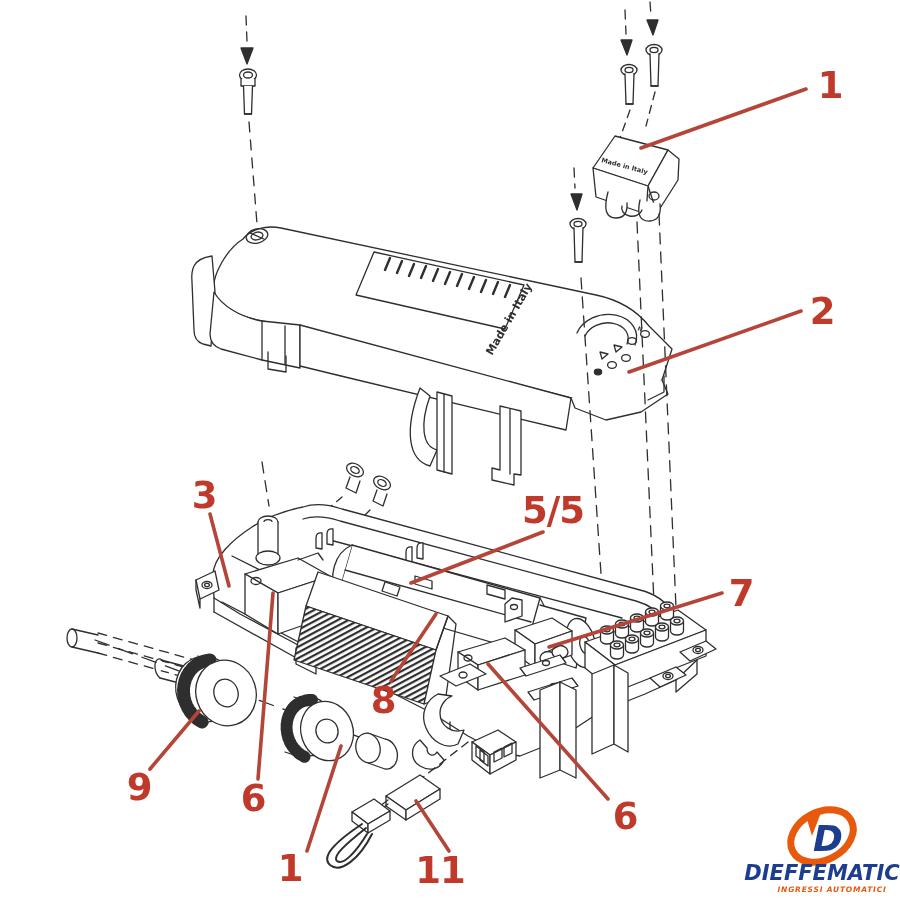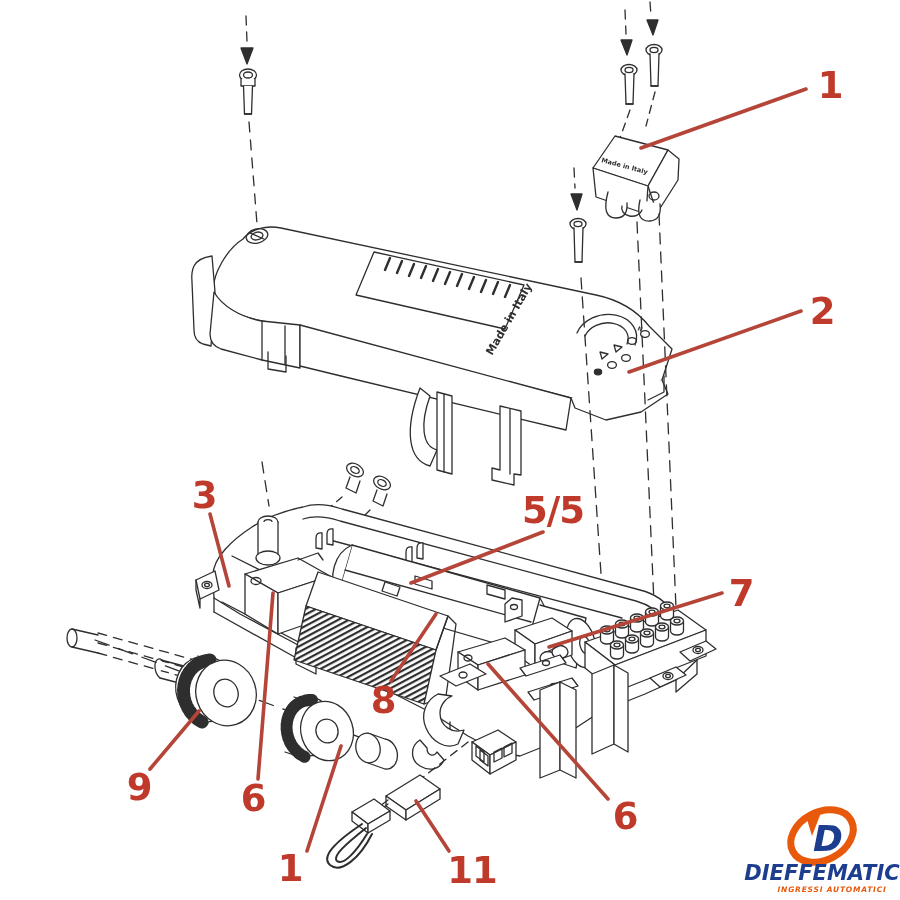--- a/index.html
+++ b/index.html
@@ -377,15 +377,15 @@
       <span class="callout" style="left: 830px; top: 85px; color: rgb(192, 58, 43);">1</span>
       <span class="callout" style="left: 822px; top: 311px; color: rgb(192, 58, 43);">2</span>
       <span class="callout" style="left: 204px; top: 495px; color: rgb(192, 58, 43);">3</span>
       <span class="callout" style="left: 553px; top: 510px; color: rgb(192, 58, 43);">5/5</span>
       <span class="callout" style="left: 741px; top: 593px; color: rgb(192, 58, 43);">7</span>
       <span class="callout" style="left: 383px; top: 700px; color: rgb(192, 58, 43);">8</span>
       <span class="callout" style="left: 139px; top: 787px; color: rgb(192, 58, 43);">9</span>
       <span class="callout" style="left: 253px; top: 798px; color: rgb(192, 58, 43);">6</span>
       <span class="callout" style="left: 625px; top: 816px; color: rgb(192, 58, 43);">6</span>
       <span class="callout" style="left: 290px; top: 868px; color: rgb(192, 58, 43);">1</span>
-      <span class="callout" style="left: 472px; top: 870px; color: rgb(192, 58, 43);">11</span>
+      <span class="callout" style="left: 440px; top: 870px; color: rgb(192, 58, 43);">11</span>
     </div>
 </div>
 
 </body></html>

